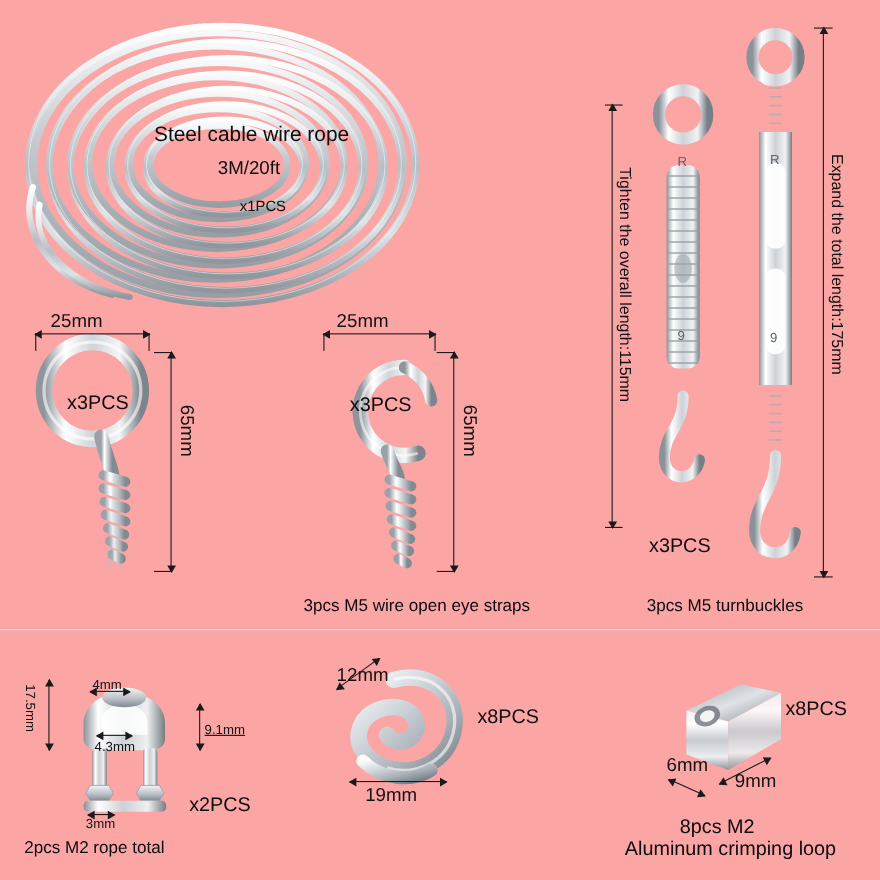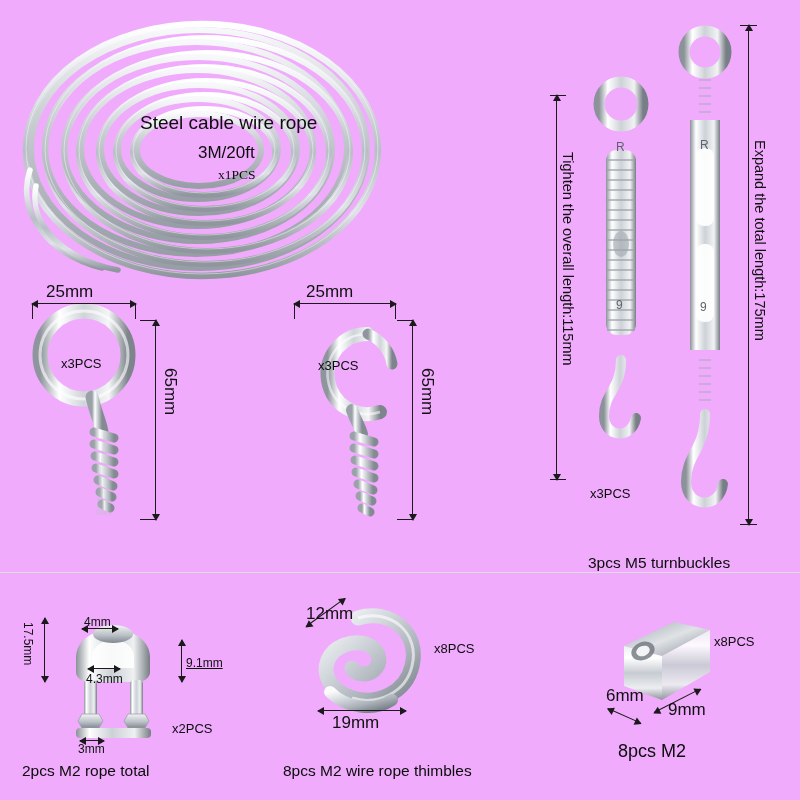--- a/index.html
+++ b/index.html
@@ -8,21 +8,21 @@
     background: #ffffff;
   }
   body {
     font-family: "Liberation Sans", sans-serif;
     color: #111111;
   }
   #page {
     position: relative;
     width: 800px;
     height: 800px;
-    background: #f0abfc;
+    background: #fca5a5;
     overflow: hidden;
   }
 
   
   .lbl {
     position: absolute;
     white-space: nowrap;
     color: #0d0d0d;
     font-weight: 400;
   }
@@ -90,21 +90,21 @@
 
   
   .coil-wrap { position: absolute; left: 6px; top: 10px; width: 400px; height: 272px; }
 
   
   .t-title { font-size: 19px; }
   .t-sub   { font-size: 17px; }
   .t-small { font-size: 13.5px; }
   .t-dim   { font-size: 17px; }
   .t-dim-s { font-size: 12px; }
-  .t-qty   { font-size: 13px; text-align: right; }
+  .t-qty   { font-size: 18px; text-align: right; }
 
   svg { display: block; }
 </style>
 </head>
 <body>
 
 <div id="page">
 
   <div class="coil-wrap">
     <svg width="400" height="275" viewBox="0 0 400 275">
@@ -151,21 +151,21 @@
 
       <g fill="none" stroke="url(#wireGrad)" stroke-width="5.5" stroke-linecap="round">
         <path d="M24 160 C 10 200, 40 244, 96 258"></path>
         <path d="M30 176 C 22 214, 58 250, 112 260"></path>
       </g>
     </svg>
   </div>
 
   <div class="lbl t-title" style="left:140px; top:112px;">Steel cable wire rope</div>
   <div class="lbl t-sub" style="left:198px; top:143px;">3M/20ft</div>
-  <div class="lbl t-small" style="left:218px; top:167px;font-family:Liberation Serif, serif;">x1PCS</div>
+  <div class="lbl t-small" style="left:218px; top:180px;">x1PCS</div>
 
   <div style="position:absolute; left:22px; top:300px; width:180px; height:235px;">
     <svg width="180" height="235" viewBox="0 0 180 235">
       <defs>
         <linearGradient id="mg1" x1="0" y1="0" x2="1" y2="0">
           <stop offset="0%" stop-color="#8e959c"></stop>
           <stop offset="22%" stop-color="#ffffff"></stop>
           <stop offset="50%" stop-color="#cfd4d9"></stop>
           <stop offset="78%" stop-color="#f4f5f6"></stop>
           <stop offset="100%" stop-color="#7d848b"></stop>
@@ -331,21 +331,22 @@
 
   <div class="arrow-v" style="left:748px; top:25px; height:500px;"></div>
   <div class="tick" style="left:740px; top:25px; width:17px; height:1.4px;"></div>
   <div class="tick" style="left:740px; top:524px; width:17px; height:1.4px;"></div>
   <div class="dim" style="left:752px; top:140px; font-size:14.5px;">
     <span class="vert">Expand the total length:175mm</span>
   </div>
 
   <div class="lbl t-qty" style="left:590px; top:486px;">x3PCS</div>
 
-  <div class="caption" style="left:588px; top:542px;margin-top:12px;">3pcs M5 turnbuckles</div>
+  <div class="caption" style="left:276px; top:542px;">3pcs M5 wire open eye straps</div>
+  <div class="caption" style="left:588px; top:542px;">3pcs M5 turnbuckles</div>
 
   <div style="position:absolute; left:0; top:572px; width:800px; height:1px; background:#dedede;"></div>
 
   <div style="position:absolute; left:40px; top:596px; width:175px; height:152px;">
     <svg width="175" height="152" viewBox="0 0 175 152">
       <defs>
         <linearGradient id="rc1" x1="0" y1="0" x2="1" y2="0">
           <stop offset="0%" stop-color="#8a9198"></stop>
           <stop offset="18%" stop-color="#ffffff"></stop>
           <stop offset="48%" stop-color="#ccd1d6"></stop>
@@ -441,16 +442,16 @@
 
   <div class="arrow-h" style="left:608px; top:708px; width:36px; transform:rotate(24deg); transform-origin:left center;"></div>
   <div class="dim t-dim" style="left:606px; top:686px;">6mm</div>
 
   <div class="arrow-h" style="left:654px; top:712px; width:52px; transform:rotate(-27deg); transform-origin:left center;"></div>
   <div class="dim t-dim" style="left:668px; top:700px;">9mm</div>
 
   <div class="lbl t-qty" style="left:714px; top:634px;">x8PCS</div>
 
   <div class="caption" style="left:22px; top:762px;">2pcs M2 rope total</div>
-  <div class="caption" style="left:283px; top:762px;">8pcs M2 wire rope thimbles</div>
   <div class="caption2" style="left:618px; top:742px;">8pcs M2</div>
+  <div class="caption2" style="left:568px; top:762px;">Aluminum crimping loop</div>
 
 </div>
 
 </body></html>

